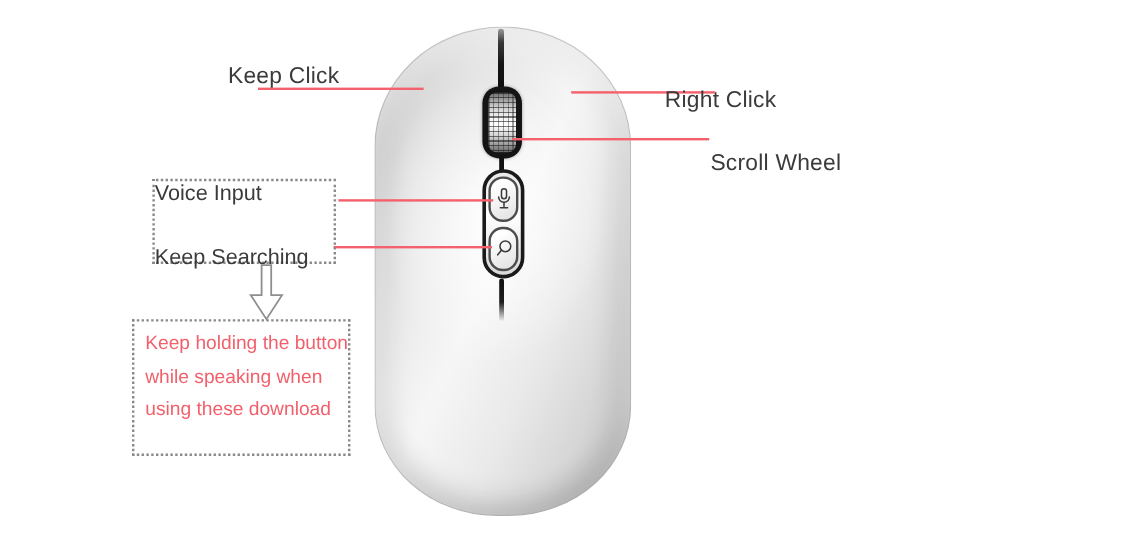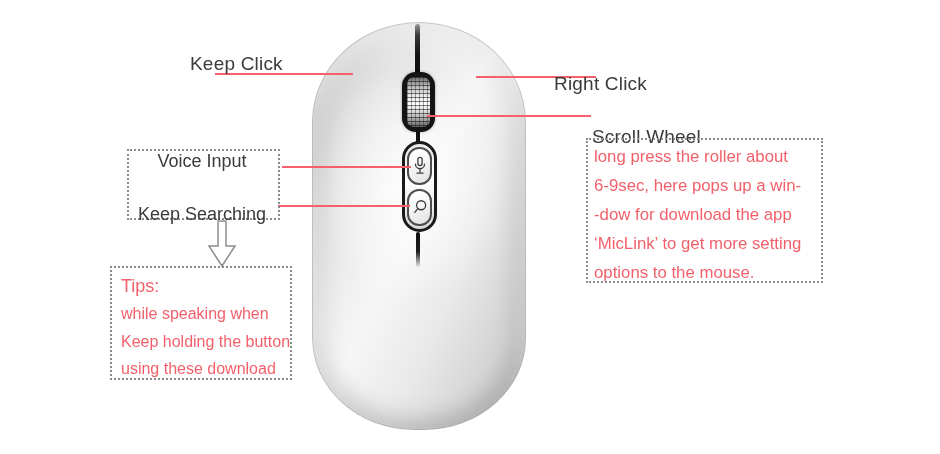--- a/index.html
+++ b/index.html
@@ -62,21 +62,21 @@
   .line-vsearch{left:278px;top:205px;width:132px;}
   
   .lbl{position:absolute;font-size:19px;line-height:19px;color:#3b3b3b;letter-spacing:.2px;white-space:nowrap;}
   .lbl-left{left:190px;top:54px;}
   .lbl-right{left:554px;top:54px;margin-top:20px;}
   .lbl-scroll{left:592px;top:107px;margin-top:20px;}
   
   .dotted{border:2px dotted #8a8a8a;box-sizing:border-box;position:absolute;}
   .voice-box{
     left:127px;top:149px;width:153px;height:71px;
-    display:flex;flex-direction:column;justify-content:space-evenly;align-items:center;
+    display:flex;flex-direction:column;justify-content:space-evenly;align-items:flex-start;
     padding-right:3px;font-size:18px;color:#3b3b3b;gap:32px;
   }
   .voice-box span{white-space:nowrap;}
   .down-arrow{position:absolute;left:205px;top:220px;width:34px;height:48px;}
   .tips-box{left:110px;top:266px;width:182px;height:114px;padding:5px 9px;color:#f2616b;}
   .tips-title{font-size:18px;line-height:24px;margin:1px 0 2px;}
   .tips-line{font-size:16px;line-height:27.5px;white-space:nowrap;}
   .info-box{left:586px;top:138px;width:237px;height:145px;padding:2px 6px;color:#f2616b;}
   .info-line{font-size:16.8px;line-height:29px;white-space:nowrap;}
   .note-block{position:absolute;left:592px;top:287px;color:#f2616b;}
@@ -132,28 +132,20 @@
     <span>Keep Searching</span>
   </div>
 
   <div class="down-arrow">
     <svg class="icon-svg" width="34" height="48" viewBox="0 0 34 48" fill="#ffffff" stroke="#8e8e8e" stroke-width="1.5">
       <path d="M13 1 h8 v25 h9 L17 46 L4 26 h9 z"></path>
     </svg>
   </div>
 
   <div class="dotted tips-box">
-    <div class="tips-title">Tips:</div>
+    <div class="tips-line">Keep holding the button</div>
     <div class="tips-line">while speaking when</div>
-    <div class="tips-line">Keep holding the button</div>
     <div class="tips-line">using these download</div>
   </div>
 
-  <div class="dotted info-box">
-    <div class="info-line">long press the roller about</div>
-    <div class="info-line">6-9sec, here pops up a win-</div>
-    <div class="info-line">-dow for download the app</div>
-    <div class="info-line">‘MicLink’ to get more setting</div>
-    <div class="info-line">options to the mouse.</div>
-  </div>
 
 
 </div>
 
 </body></html>

